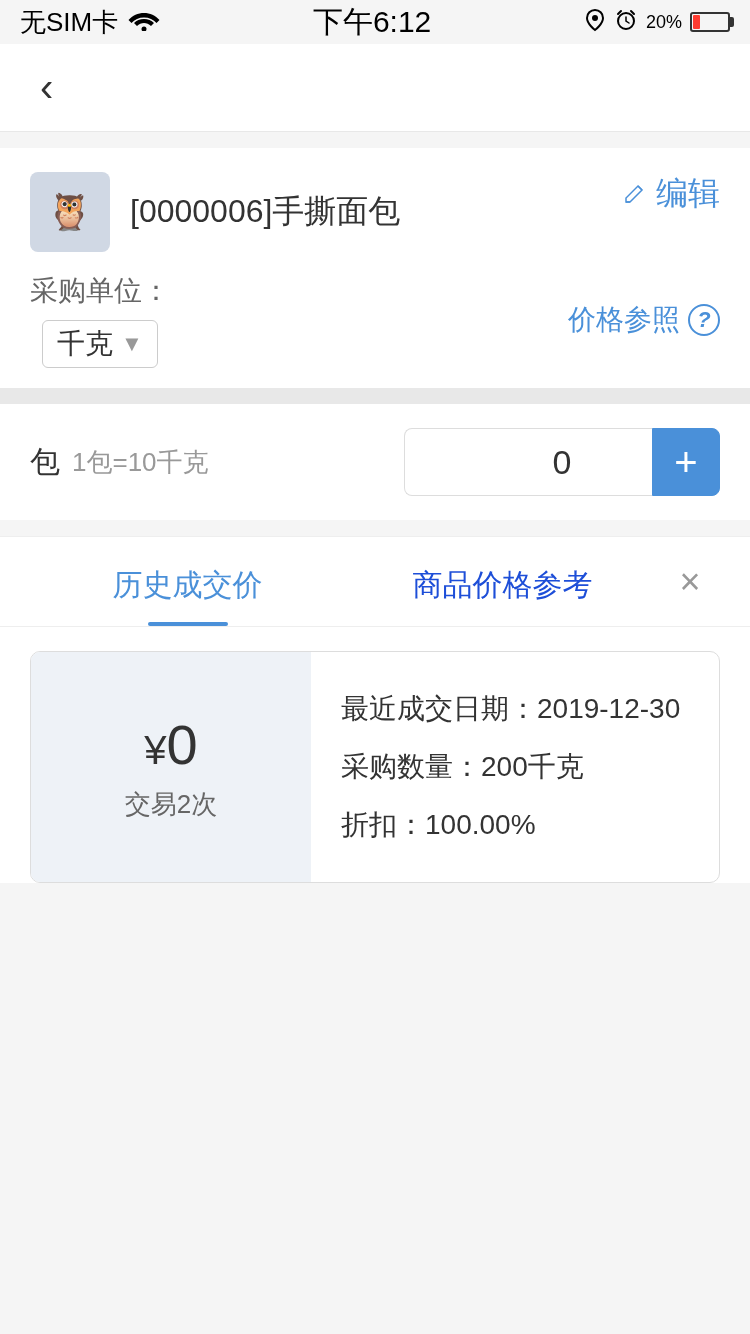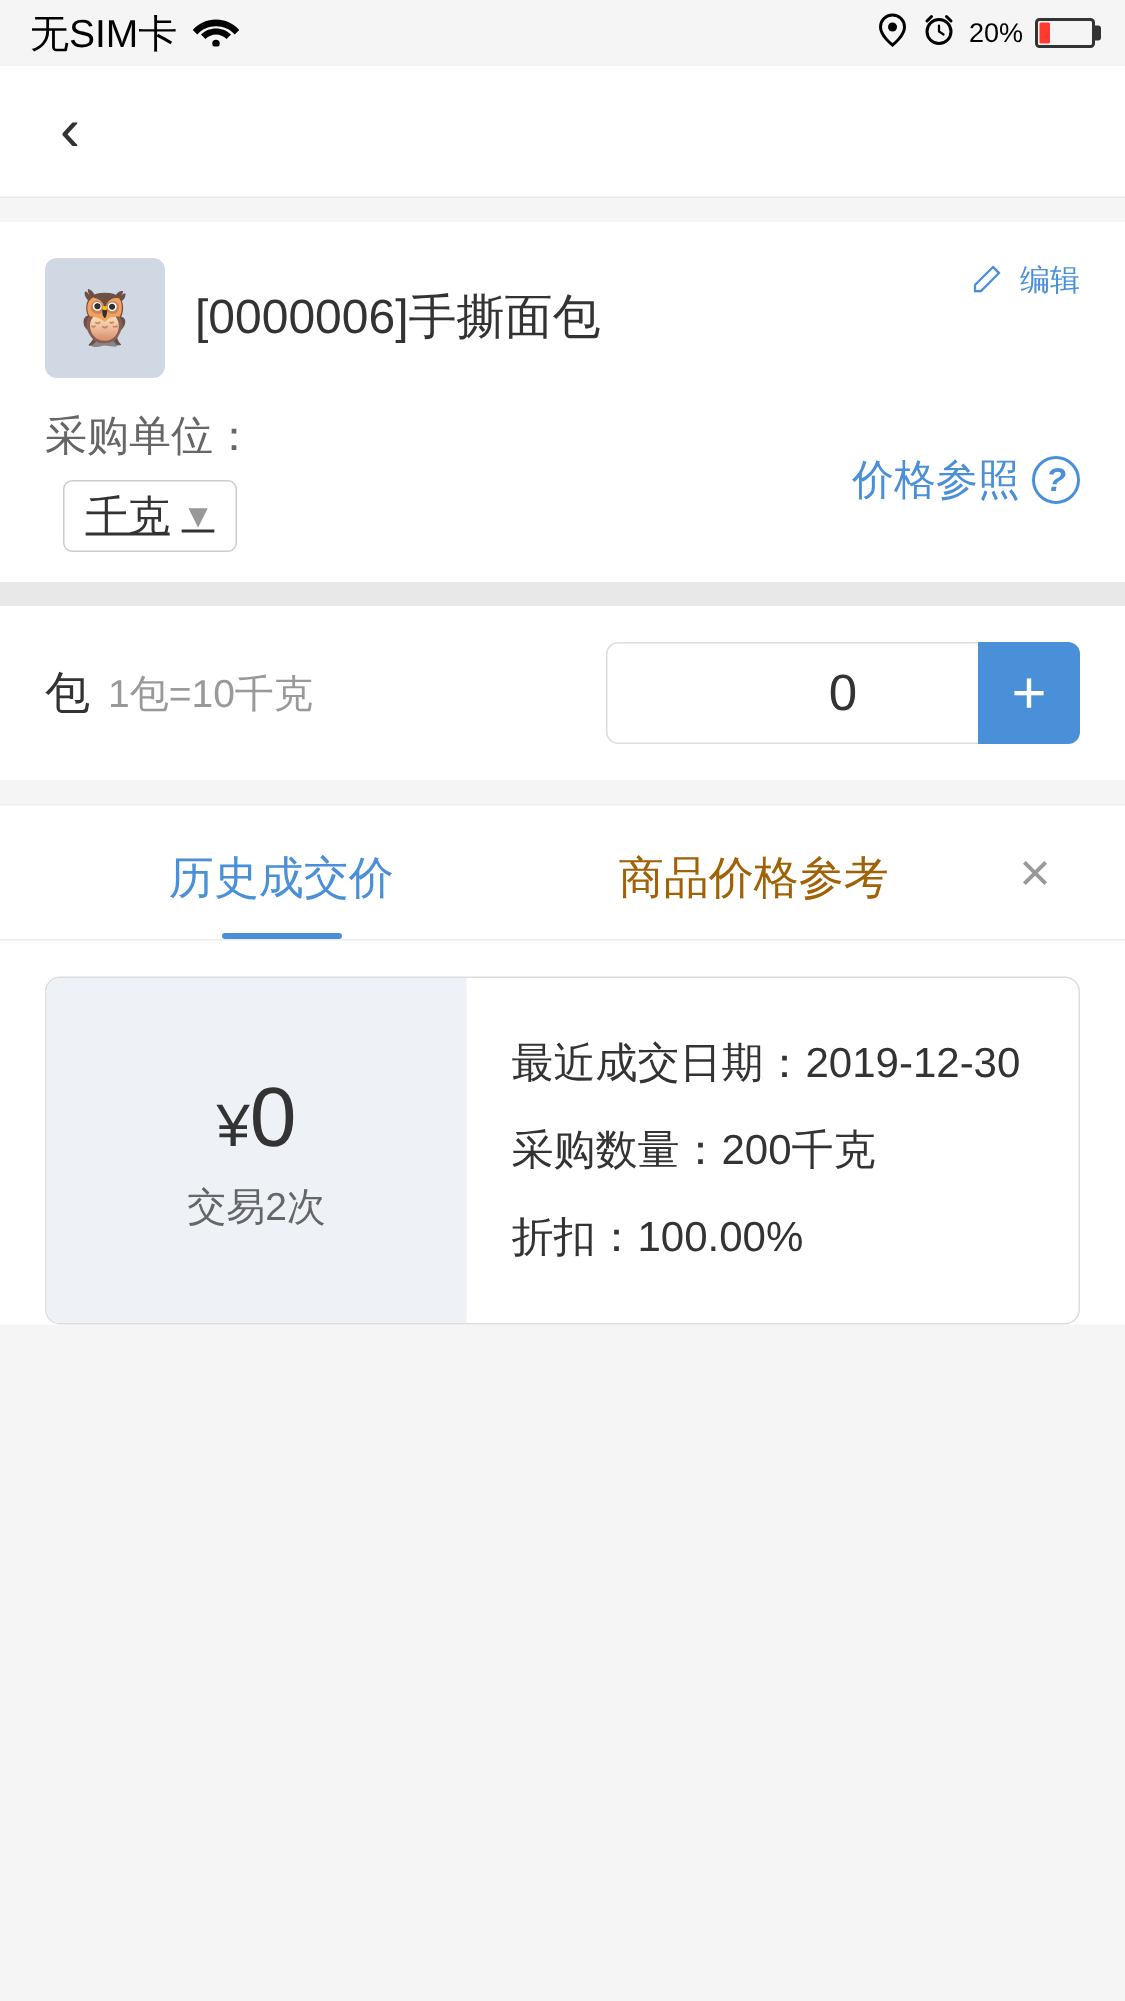--- a/index.html
+++ b/index.html
@@ -137,21 +137,21 @@
     .product-name {
       font-size: 32px;
       color: #333;
       font-weight: 500;
     }
     .edit-btn {
       display: flex;
       align-items: center;
       gap: 6px;
       color: #4a90d9;
-      font-size: 20px;
+      font-size: 32px;
       cursor: pointer;
       flex-shrink: 0;
     }
     .edit-icon-svg {
       width: 28px;
       height: 28px;
     }
 
     .product-unit-row {
       display: flex;
@@ -167,21 +167,20 @@
       display: flex;
       align-items: center;
       border: 1px solid #ccc;
       border-radius: 6px;
       padding: 4px 14px;
       font-size: 28px;
       color: #333;
       background: #fff;
       gap: 8px;
       cursor: pointer;
-      text-decoration: underline;
     }
     .unit-select-arrow {
       font-size: 22px;
       color: #999;
     }
     .price-ref {
       display: flex;
       align-items: center;
       gap: 8px;
       color: #4a90d9;
@@ -285,21 +284,21 @@
       align-items: center;
       border-bottom: 1px solid #eee;
       padding: 0 30px;
       position: relative;
     }
     .tab-item {
       flex: 1;
       text-align: center;
       padding: 28px 0 20px;
       font-size: 30px;
-      color: #a16207;
+      color: #1d4ed8;
       cursor: pointer;
       position: relative;
     }
     .tab-item.active {
       color: #4a90d9;
       font-weight: 500;
     }
     .tab-item.active::after {
       content: '';
       position: absolute;
@@ -384,20 +383,21 @@
   <div class="status-left">
     <span>无SIM卡</span>
     <span>
       <svg width="32" height="24" viewBox="0 0 32 24">
         <path d="M16 6 C10 6 4.5 8.5 0.5 13 L3.5 16 C6.5 12.5 11 10.5 16 10.5 C21 10.5 25.5 12.5 28.5 16 L31.5 13 C27.5 8.5 22 6 16 6Z" fill="#000"></path>
         <path d="M16 12 C12 12 8.5 13.5 6 16 L9 19 C11 17 13.5 16 16 16 C18.5 16 21 17 23 19 L26 16 C23.5 13.5 20 12 16 12Z" fill="#000"></path>
         <circle cx="16" cy="22" r="2.5" fill="#000"></circle>
       </svg>
     </span>
   </div>
+  <div class="status-center">下午6:12</div>
   <div class="status-right">
     <span>
       <svg width="22" height="24" viewBox="0 0 22 24" fill="none">
         <path d="M11 2 C6.5 2 3 5.5 3 10 C3 16 11 22 11 22 C11 22 19 16 19 10 C19 5.5 15.5 2 11 2Z" stroke="#000" stroke-width="2" fill="none"></path>
         <circle cx="11" cy="10" r="3" fill="#000"></circle>
       </svg>
     </span>
     <span>
       <svg width="24" height="24" viewBox="0 0 24 24" fill="none">
         <circle cx="12" cy="13" r="8" stroke="#000" stroke-width="2"></circle>

